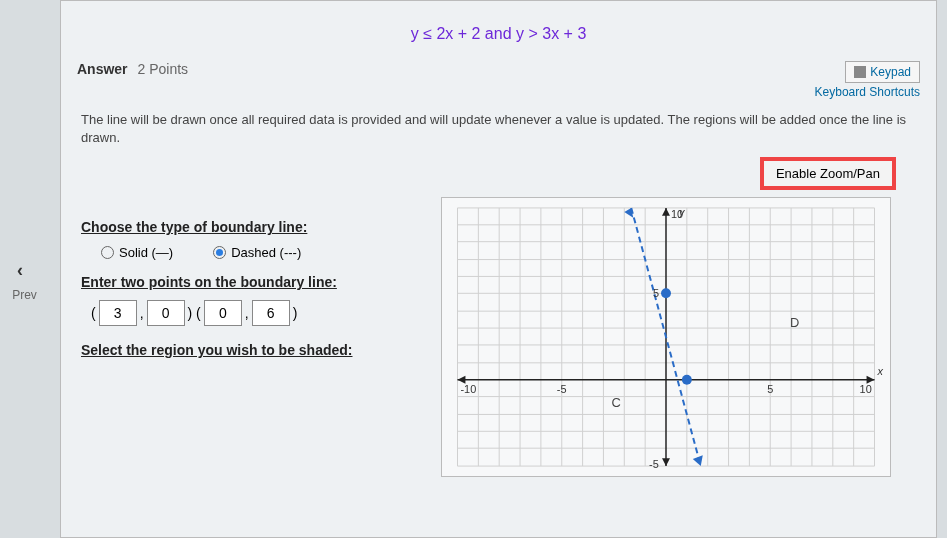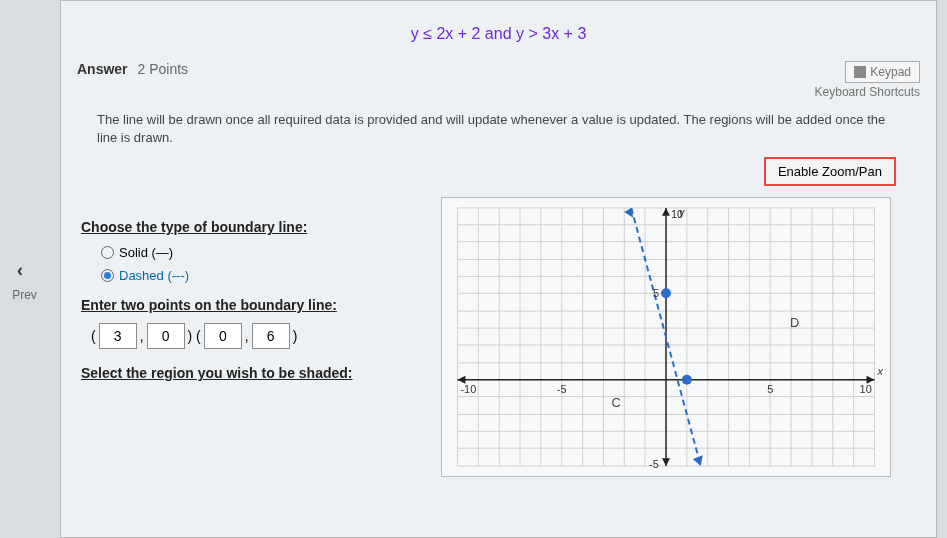--- a/index.html
+++ b/index.html
@@ -55,35 +55,35 @@
       padding: 10px 16px 6px;
       display: flex;
       justify-content: space-between;
       align-items: flex-start;
     }
     .answer-label {
       font-size: 14px;
       color: #333;
     }
     .answer-label .pts { color: #666; margin-left: 6px; }
-    .keypad-block { text-align: right; font-size: 12px; color: #737373; }
+    .keypad-block { text-align: right; font-size: 12px; color: #0369a1; }
     .keypad-btn {
       border: 1px solid #aaa;
       background: #f6f6f6;
       padding: 3px 8px;
       display: inline-flex;
       align-items: center;
       gap: 4px;
       font-size: 12px;
       cursor: pointer;
       margin-bottom: 2px;
     }
     .keypad-btn .kicon { width: 12px; height: 12px; background: #888; display: inline-block; }
     .instruction {
-      padding: 6px 36px 10px;
+      padding: 6px 20px 10px;
       font-size: 13px;
       color: #444;
       line-height: 1.4;
     }
     .content {
       display: flex;
       padding: 0 20px;
       gap: 10px;
     }
     .left-panel {
@@ -92,24 +92,23 @@
     }
     .section-title {
       font-size: 14px;
       font-weight: bold;
       color: #222;
       margin: 12px 0 10px;
       text-decoration: underline;
     }
     .radio-row {
       display: flex;
-      gap: 8px;
+      gap: 40px;
       margin: 6px 0 14px 20px;
       font-size: 13px;
-      flex-direction: column;
     }
     .radio-opt { display: flex; align-items: center; gap: 5px; cursor: pointer; }
     .radio {
       width: 13px; height: 13px; border: 1px solid #666; border-radius: 50%;
       display: inline-flex; align-items: center; justify-content: center;
     }
     .radio.selected::after {
       content: ""; width: 7px; height: 7px; background: #2a7de1; border-radius: 50%;
     }
     .coord-row {
@@ -126,21 +125,21 @@
       text-align: center;
       font-size: 14px;
     }
     .right-panel {
       flex: 1;
       position: relative;
     }
     .zoom-btn {
       position: absolute;
       top: 0; right: 20px;
-      border: 2px solid #ef4444;
+      border: 4px solid #ef4444;
       background: #f3f3f3;
       padding: 5px 12px;
       font-size: 13px;
       cursor: pointer;
     }
     .graph-area {
       margin-top: 40px;
       border: 1px solid #bbb;
       background: #f7f8f9;
       height: 280px;
@@ -186,21 +185,21 @@
   <div class="content">
     <div class="left-panel">
       <div class="section-title">Choose the type of boundary line:</div>
       <div class="radio-row">
         <div class="radio-opt">
           <span class="radio"></span>
           <span>Solid (—)</span>
         </div>
         <div class="radio-opt">
           <span class="radio selected"></span>
-          <span style="color:#0369a1;text-align:center;">Dashed (---)</span>
+          <span style="color:#000000;text-align:center;">Dashed (---)</span>
         </div>
       </div>
       <div class="section-title">Enter two points on the boundary line:</div>
       <div class="coord-row">
         <span>(</span>
         <input class="coord-input" value="3" style="">
         <span>,</span>
         <input class="coord-input" value="0" style="">
         <span>) (</span>
         <input class="coord-input" value="0" style="">

